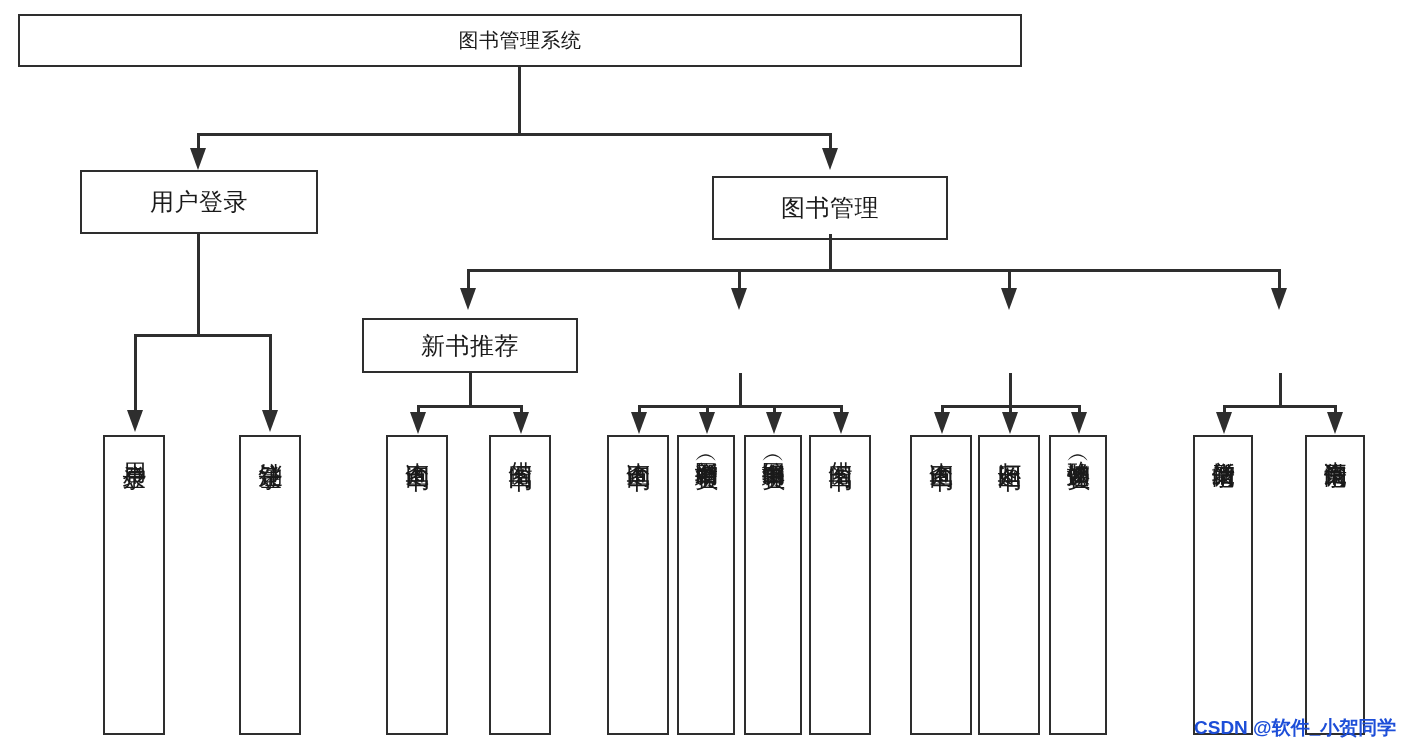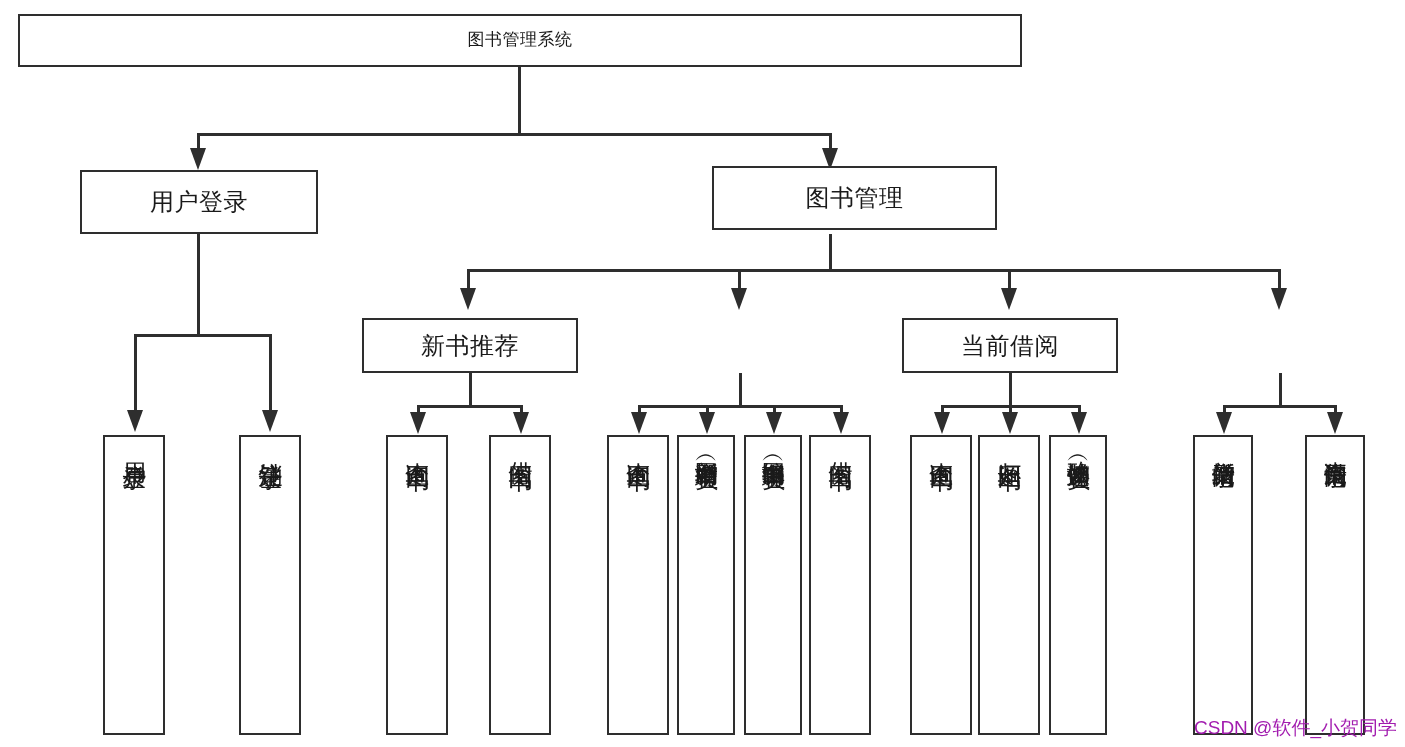--- a/index.html
+++ b/index.html
@@ -29,21 +29,21 @@
   }
   .node-label {
     display: block;
     text-align: center;
     line-height: 1.08;
     letter-spacing: 0.5px;
     white-space: nowrap;
   }
   
   .lvl-root { }
-  .lvl-root .node-label { font-size: 17px; }
+  .lvl-root .node-label { font-size: 20px; }
   
   .lvl-2 .node-label { font-size: 24px; }
   .lvl-3 .node-label { font-size: 24px; }
   
   .leaf {
     align-items: flex-start;
     justify-content: center;
     padding-top: 6px;
   }
   .leaf .node-label {
@@ -70,24 +70,25 @@
   .arrow {
     position: absolute;
     width: 0;
     height: 0;
     border-left: 8px solid transparent;
     border-right: 8px solid transparent;
     border-top: 22px solid #2e2e2e;
   }
   #watermark {
     position: absolute;
-    color: #a21caf;
+    color: #1d4ed8;
     font-size: 19px;
     white-space: nowrap;
     user-select: none;
+    font-weight: bold;
   }
 </style>
 </head>
 <body>
 
 <div id="canvas">
 
   <div class="node lvl-root" style="left:18px; top:14px; width:1004px; height:53px;">
     <span class="node-label">图书管理系统</span>
   </div>
@@ -97,21 +98,21 @@
   <div class="hline" style="left:197px; top:133px; width:634px;"></div>
 
   <div class="vline" style="left:197px; top:133px; height:20px;"></div>
   <div class="arrow" style="left:190px; top:148px;"></div>
   <div class="vline" style="left:829px; top:133px; height:20px;"></div>
   <div class="arrow" style="left:822px; top:148px;"></div>
 
   <div class="node lvl-2" style="left:80px; top:170px; width:238px; height:64px;">
     <span class="node-label">用户登录</span>
   </div>
-  <div class="node lvl-2" style="left:712px; top:166px; width:285px; height:64px;">
+  <div class="node lvl-2" style="left:712px; top:176px; width:236px; height:64px;">
     <span class="node-label">图书管理</span>
   </div>
 
   <div class="vline" style="left:197px; top:234px; height:102px;"></div>
   <div class="hline" style="left:134px; top:334px; width:137px;"></div>
   <div class="vline" style="left:134px; top:334px; height:80px;"></div>
   <div class="arrow" style="left:127px; top:410px;"></div>
   <div class="vline" style="left:269px; top:334px; height:80px;"></div>
   <div class="arrow" style="left:262px; top:410px;"></div>
 
@@ -122,23 +123,20 @@
   <div class="vline" style="left:738px; top:269px; height:22px;"></div>
   <div class="arrow" style="left:731px; top:288px;"></div>
   <div class="vline" style="left:1008px; top:269px; height:22px;"></div>
   <div class="arrow" style="left:1001px; top:288px;"></div>
   <div class="vline" style="left:1278px; top:269px; height:22px;"></div>
   <div class="arrow" style="left:1271px; top:288px;"></div>
 
   <div class="node lvl-3" style="left:362px; top:318px; width:216px; height:55px;">
     <span class="node-label">新书推荐</span>
   </div>
-  <div class="node lvl-3" style="left:902px; top:318px; width:216px; height:55px;">
-    <span class="node-label">当前借阅</span>
-  </div>
 
   <div class="vline" style="left:469px; top:373px; height:34px;"></div>
   <div class="hline" style="left:417px; top:405px; width:105px;"></div>
   <div class="vline" style="left:417px; top:405px; height:10px;"></div>
   <div class="arrow" style="left:410px; top:412px;"></div>
   <div class="vline" style="left:520px; top:405px; height:10px;"></div>
   <div class="arrow" style="left:513px; top:412px;"></div>
 
   <div class="vline" style="left:739px; top:373px; height:34px;"></div>
   <div class="hline" style="left:638px; top:405px; width:204px;"></div>

